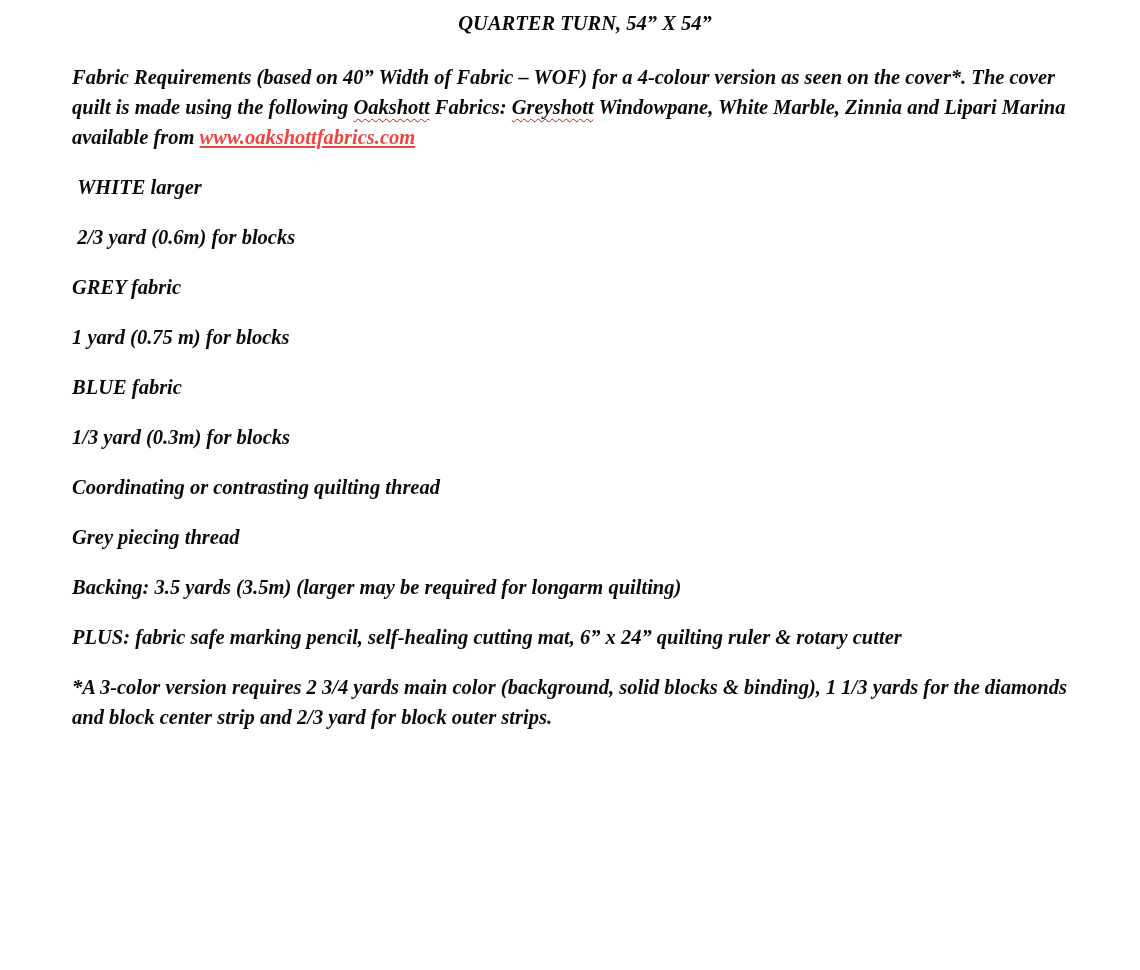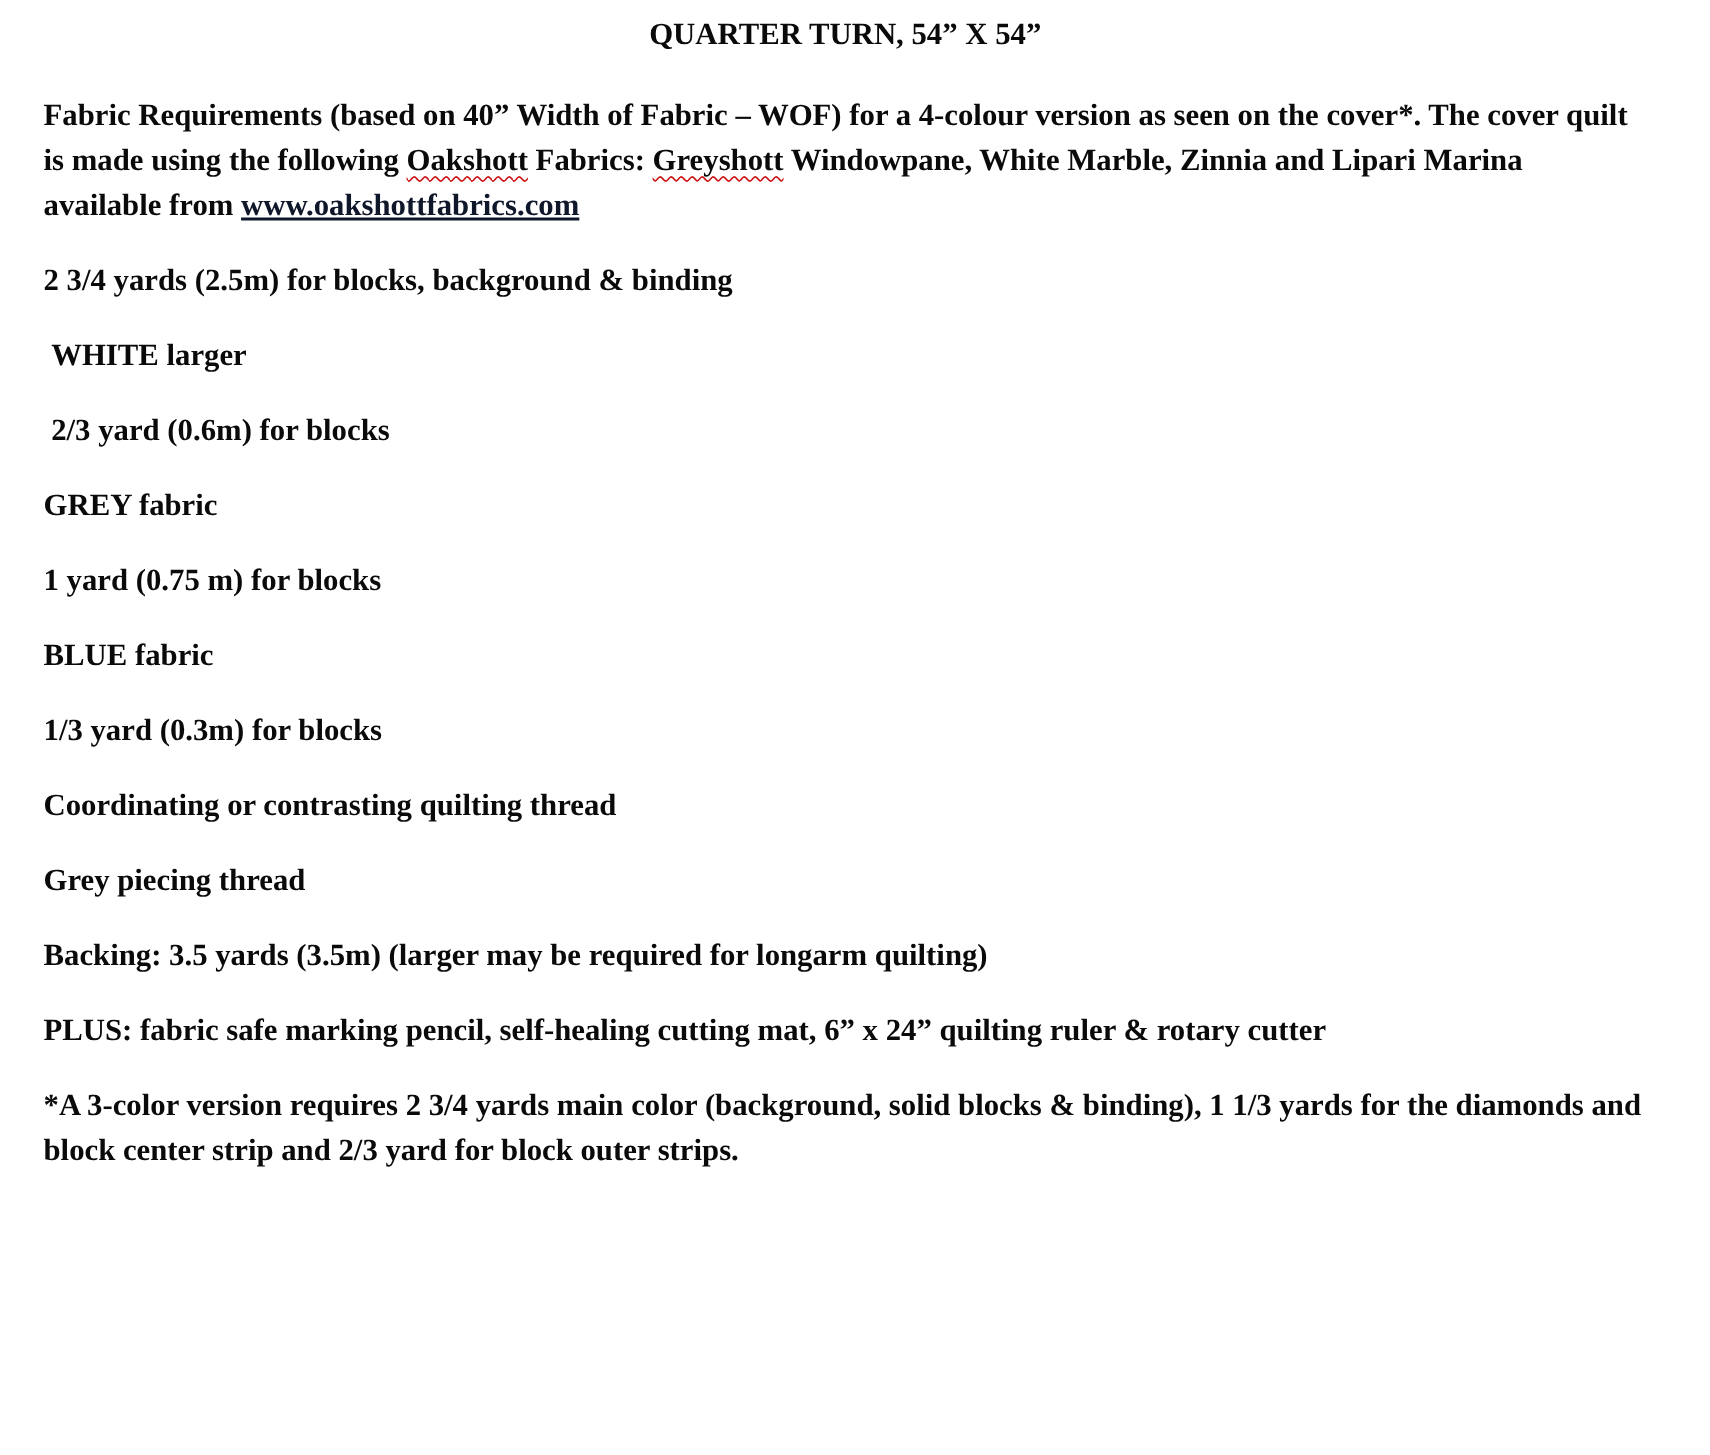--- a/index.html
+++ b/index.html
@@ -4,62 +4,62 @@
 <style>
   html, body {
     margin: 0;
     padding: 0;
     background: #ffffff;
   }
   .doc {
     width: 1140px;
     height: 970px;
     box-sizing: border-box;
-    padding: 8px 42px 0 29px;
+    padding: 8px 42px 0 72px;
     background: #ffffff;
     font-family: "Liberation Serif", serif;
     font-weight: bold;
     color: #0a0a0a;
     overflow: hidden;
+    font-style: italic;
   }
   .doc-title {
     font-size: 20.5px;
     line-height: 30px;
     font-weight: bold;
     text-align: center;
     margin: 0 0 24px 0;
   }
   .doc p {
     font-size: 20.5px;
     line-height: 30px;
     margin: 0 0 20px 0;
     white-space: pre-wrap;
   }
   .misspell {
     text-decoration: underline wavy #cc1111;
     text-decoration-thickness: 1px;
     text-underline-offset: 4px;
   }
   .doc-link {
-    color: #0f172a;
+    color: #ef4444;
     font-weight: bold;
     text-decoration: underline;
     cursor: pointer;
   }
 </style>
 </head>
 <body>
 
 <div class="doc">
 
   <div class="doc-title">QUARTER TURN, 54” X 54”</div>
 
   <p><span>Fabric Requirements (based on 40” Width of Fabric – WOF) for a 4-colour version as seen on the cover*. The cover quilt is made using the following </span><span class="misspell">Oakshott</span><span> Fabrics: </span><span class="misspell">Greyshott</span><span> Windowpane, White Marble, Zinnia and Lipari Marina available from </span><a href="#" class="doc-link">www.oakshottfabrics.com</a></p>
 
-  <p>2 3/4 yards (2.5m) for blocks, background &amp; binding</p>
   <p> WHITE larger</p>
   <p> 2/3 yard (0.6m) for blocks</p>
   <p>GREY fabric</p>
   <p>1 yard (0.75 m) for blocks</p>
   <p>BLUE fabric</p>
   <p>1/3 yard (0.3m) for blocks</p>
   <p>Coordinating or contrasting quilting thread</p>
   <p>Grey piecing thread</p>
   <p>Backing: 3.5 yards (3.5m) (larger may be required for longarm quilting)</p>
   <p>PLUS: fabric safe marking pencil, self-healing cutting mat, 6” x 24” quilting ruler &amp; rotary cutter</p>

